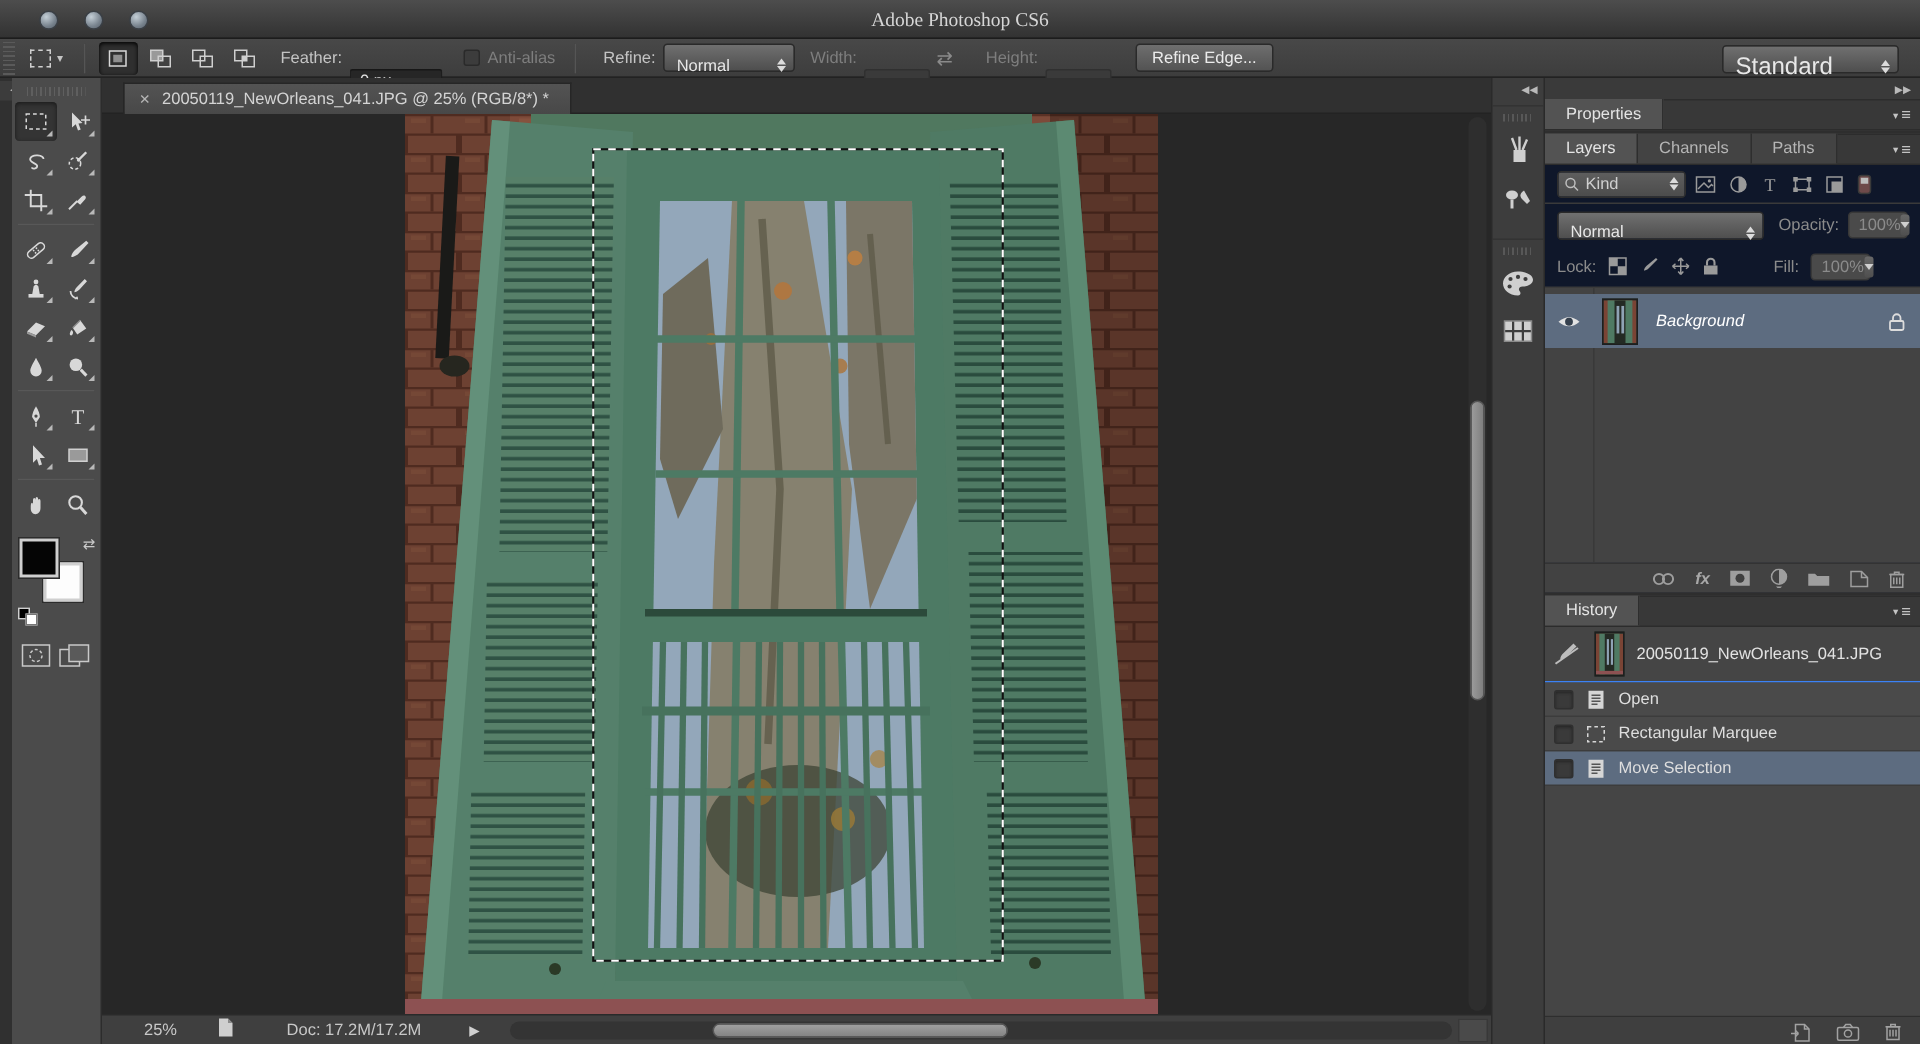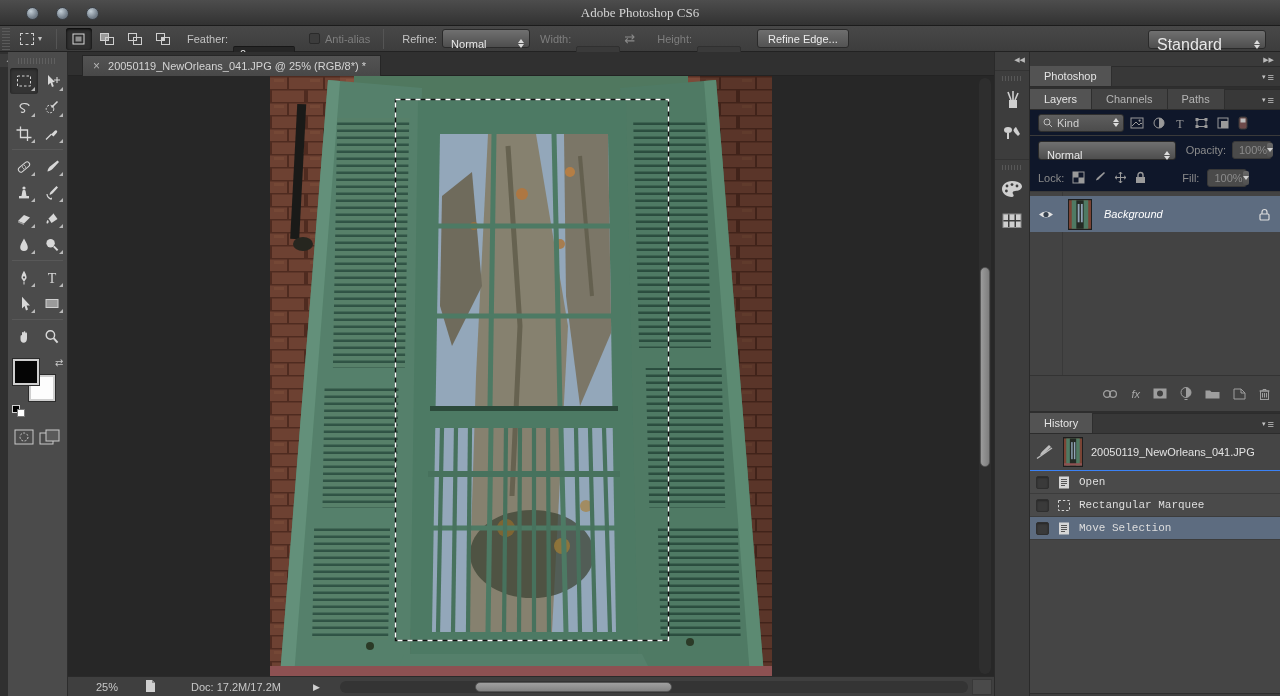--- a/index.html
+++ b/index.html
@@ -133,31 +133,31 @@
   .val-dd .btn { width:13px; height:14px; background:linear-gradient(#686868,#4f4f4f); border-radius:2px;
     display:flex; align-items:center; justify-content:center; }
   #lock-row { height:28px; gap:8px; border-bottom:1px solid #3a3a3a; }
   #layer-list { height:183px; background:#434343; position:relative; }
   #layer-list .vline { position:absolute; left:32px; top:0; bottom:0; width:1px; background:#393939; }
   .layer-row { position:absolute; left:0; right:0; top:4px; height:36px; background:#5d6c80; display:flex; align-items:center; }
   .eye-cell { width:32px; display:flex; justify-content:center; }
   .thumb-img { width:24px; height:31px; border:1px solid #1e1e1e; background:#203128; margin-left:6px; }
   .layer-name { font-style:italic; color:#fff; margin-left:12px; flex:1; }
   .layer-lock { margin-right:10px; }
-  #layers-footer { height:36px; background:#424242; border-top:1px solid #333;
-    display:flex; align-items:center; justify-content:flex-end; gap:13px; padding:0 10px; color:#9e9e9e; }
+  #layers-footer { height:20px; background:#424242; border-top:1px solid #333;
+    display:flex; align-items:center; justify-content:flex-end; gap:13px; padding:0 10px; color:#9e9e9e;font-weight:bold; }
   #layers-footer .fx { font-size:11px; font-style:italic; color:#a8a8a8; }
 
   #history-body { background:#454545; position:relative; }
   .hist-snap { height:37px; display:flex; align-items:center; border-bottom:1px solid #3b82f6; padding:0 6px; gap:8px; }
   .hist-snap .thumb-img { width:20px; height:30px; margin-left:2px; }
   .hist-snap-label { color:#e2e2e2; }
   .hist-row { height:23px; display:flex; align-items:center; gap:8px; padding:0 6px; border-bottom:1px solid #3c3c3c; background:#4a4a4a; }
   .hist-row.sel { background:#5d6c80; }
-  .hist-row .label { color:#dedede;font-family:Liberation Mono, monospace; }
+  .hist-row .label { color:#dedede; }
   .src-box { width:13px; height:13px; background:#3a3a3a; border:1px solid #2f2f2f; box-shadow:inset 0 1px 2px #262626; border-radius:2px; }
   #history-empty { height:153px; background:#454545; }
   #history-footer { height:20px; background:#3f3f3f; border-top:1px solid #2e2e2e;
     display:flex; align-items:center; justify-content:flex-end; gap:16px; padding:0 12px; color:#a2a2a2; }
   .spacer2 { height:2px; background:#2e2e2e; }
 </style>
 </head>
 <body>
 
 <div id="titlebar">
@@ -567,21 +567,21 @@
     </div>
   </div>
 </div>
 
 <div id="panel-dock">
   <div id="panel-top">
       <span id="panel-expand">▶▶</span>
     </div>
 
   <div class="panel-header">
-    <div class="panel-tab">Photoshop</div>
+    <div class="panel-tab">Properties</div>
     <div class="panel-menu">
         <span class="caret">▾</span>
         <span>≡</span>
       </div>
   </div>
   <div class="spacer2"></div>
 
   <div class="panel-header">
     <div class="panel-tab">Layers</div>
     <div class="panel-tab inactive">Channels</div>

